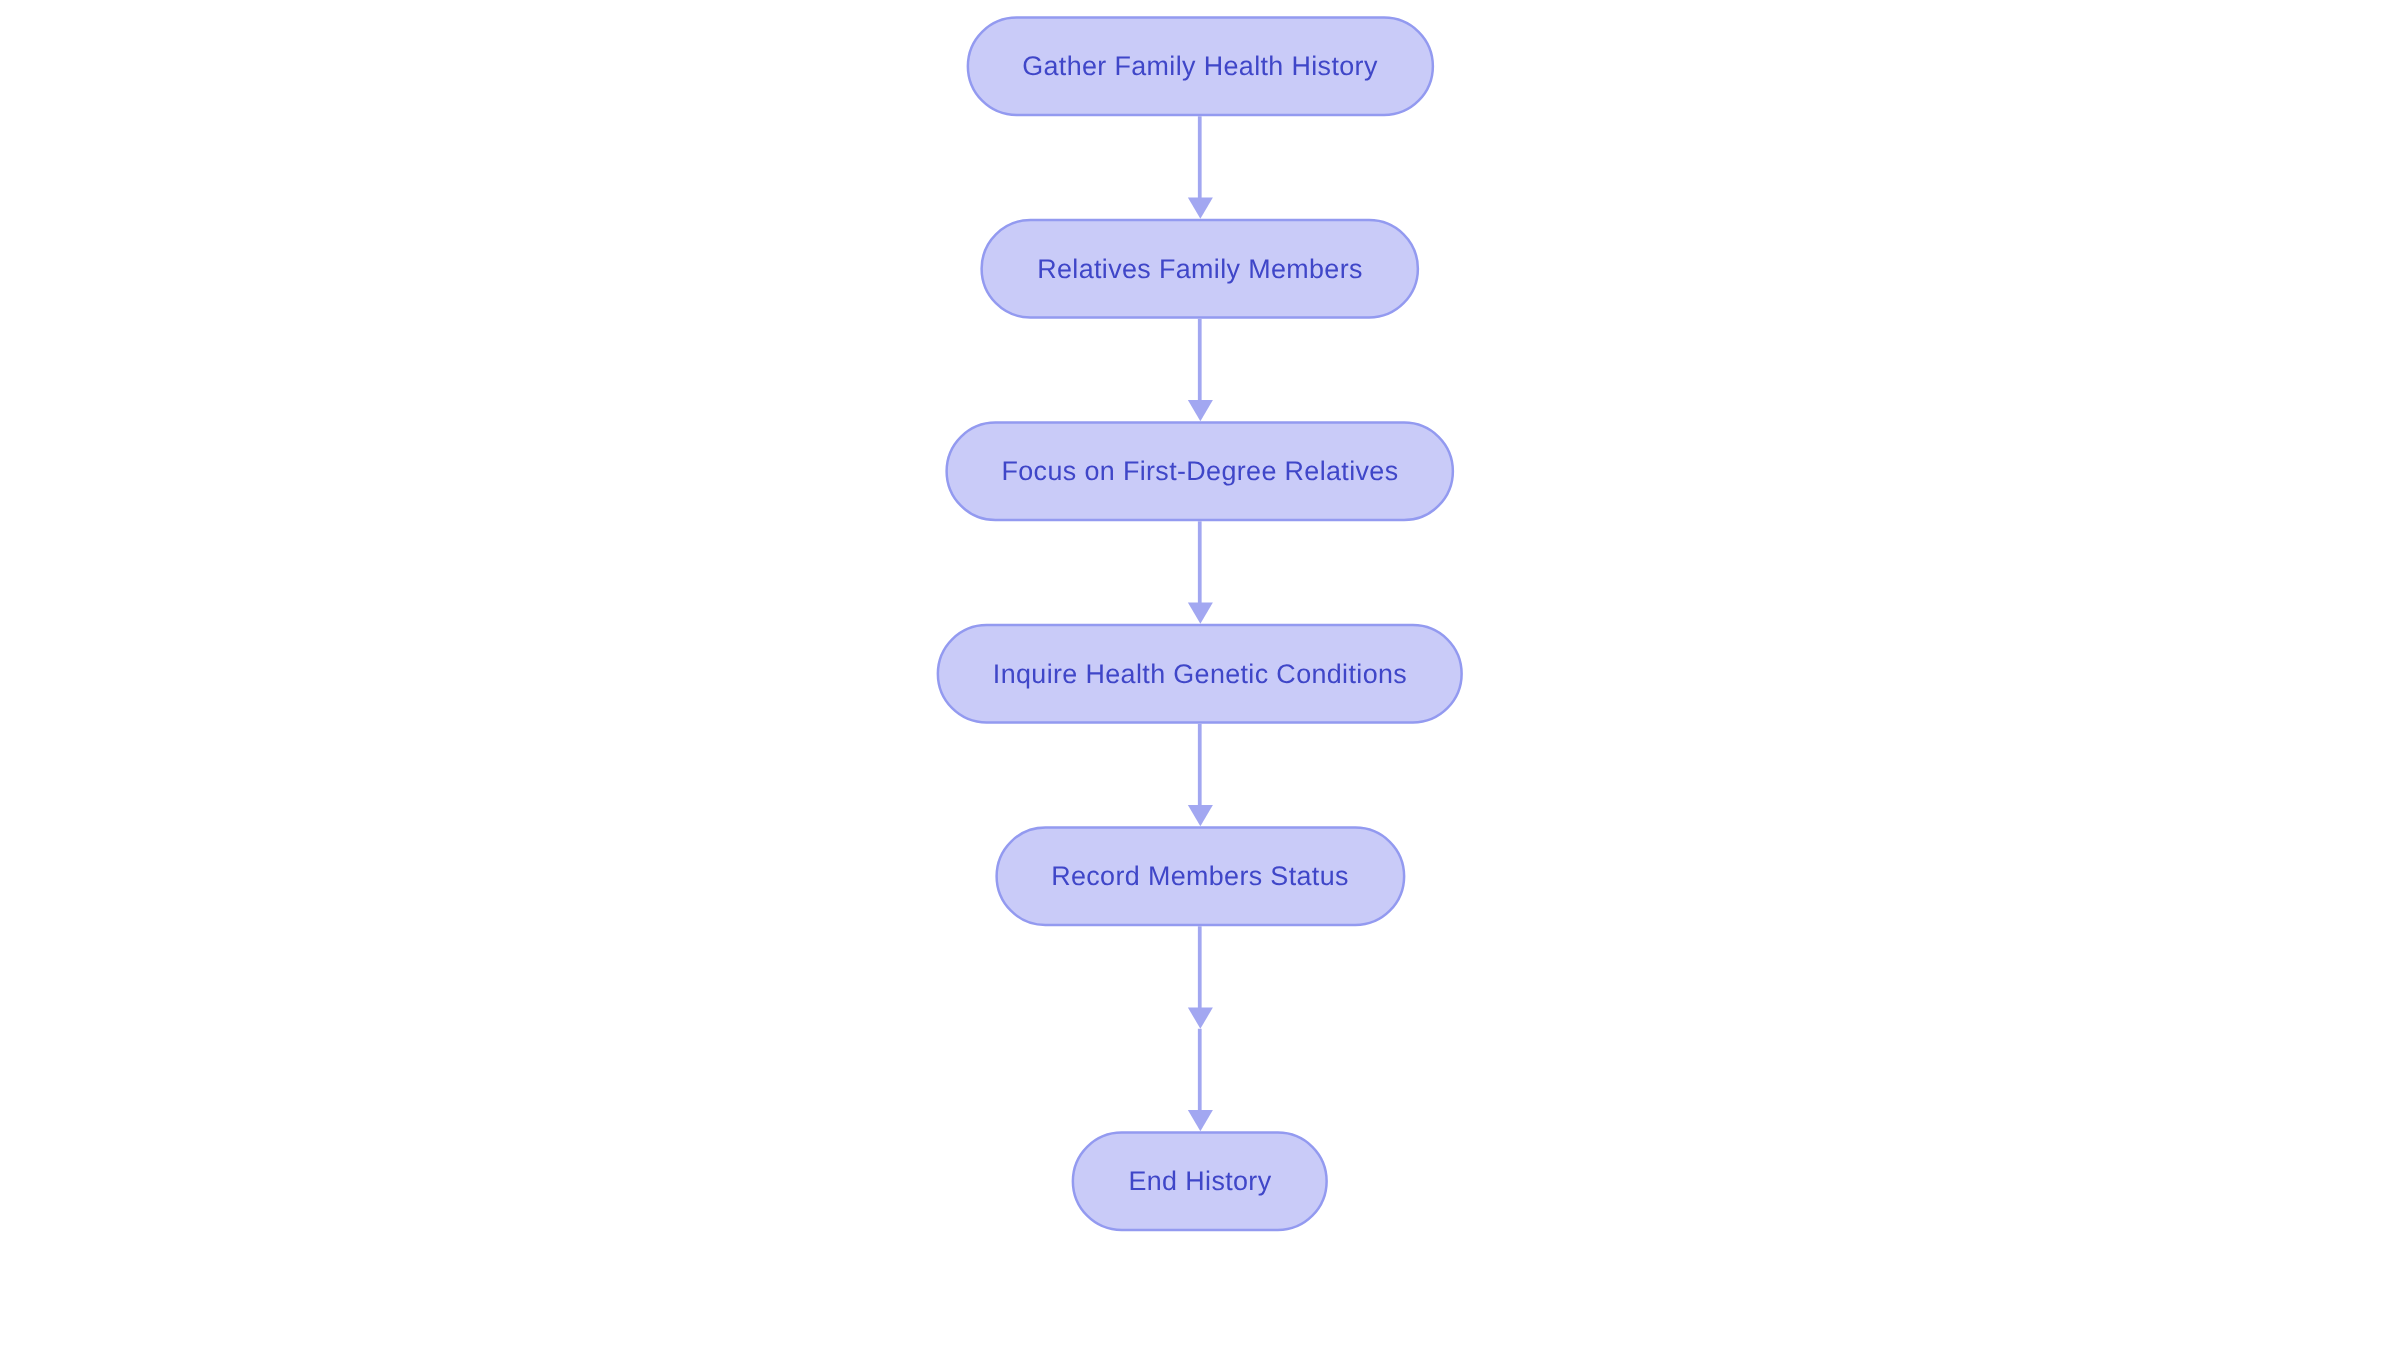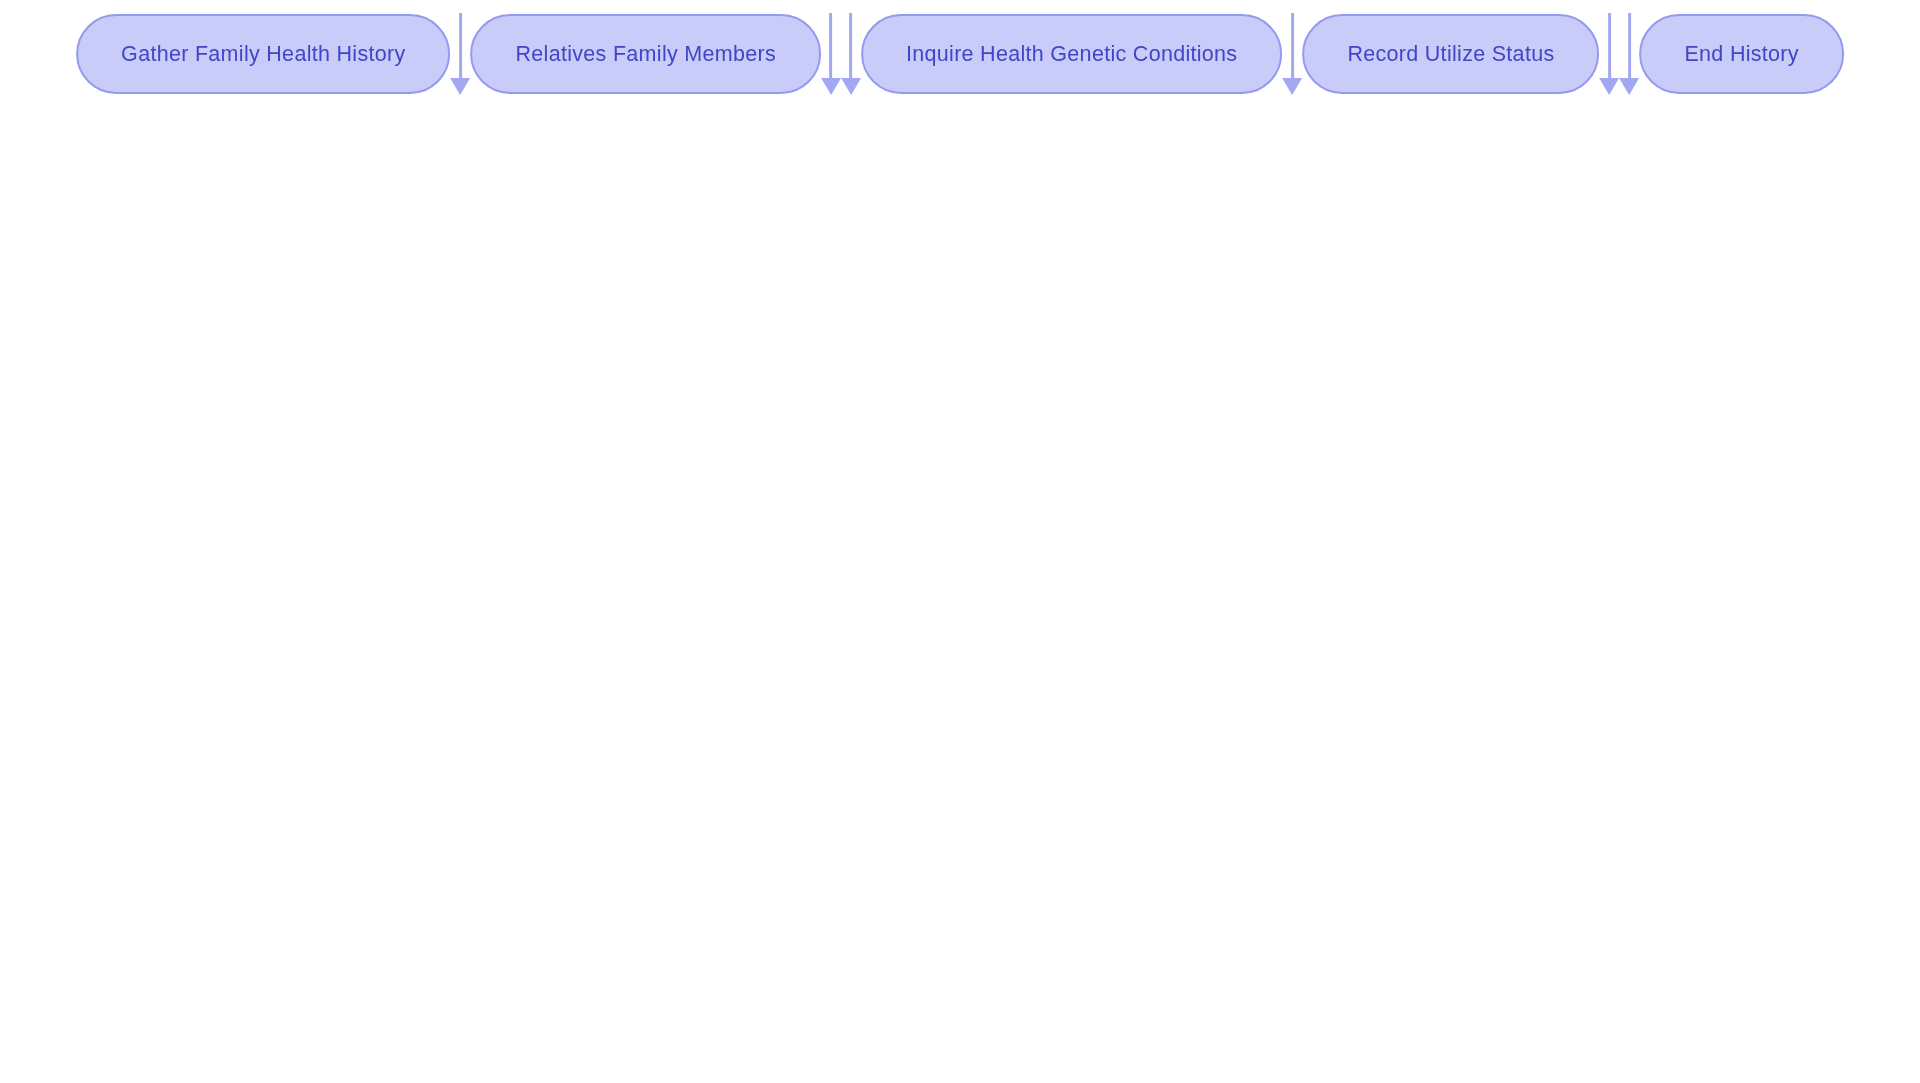--- a/index.html
+++ b/index.html
@@ -22,21 +22,21 @@
     width: 1920px;
     height: 1083px;
     background: var(--background);
   }
   .flow {
     position: absolute;
     left: 50%;
     top: 13px;
     transform: translateX(-50%);
     display: flex;
-    flex-direction: row;
+    flex-direction: column;
     align-items: center;
   }
   .node {
     height: 80px;
     border-radius: 40px;
     background: var(--node-fill);
     border: 2px solid var(--node-border);
     display: flex;
     align-items: center;
     justify-content: center;
@@ -86,37 +86,40 @@
 
     <div class="node">
       <span class="node-label">Relatives Family Members</span>
     </div>
 
     <div class="arrow">
       <div class="arrow-line"></div>
       <div class="arrow-head"></div>
     </div>
 
+    <div class="node">
+      <span class="node-label">Focus on First-Degree Relatives</span>
+    </div>
 
     <div class="arrow">
       <div class="arrow-line"></div>
       <div class="arrow-head"></div>
     </div>
 
     <div class="node">
       <span class="node-label">Inquire Health Genetic Conditions</span>
     </div>
 
     <div class="arrow">
       <div class="arrow-line"></div>
       <div class="arrow-head"></div>
     </div>
 
     <div class="node">
-      <span class="node-label">Record Utilize Status</span>
+      <span class="node-label">Record Members Status</span>
     </div>
 
     <div class="arrow">
       <div class="arrow-line"></div>
       <div class="arrow-head"></div>
     </div>
 
 
     <div class="arrow">
       <div class="arrow-line"></div>

